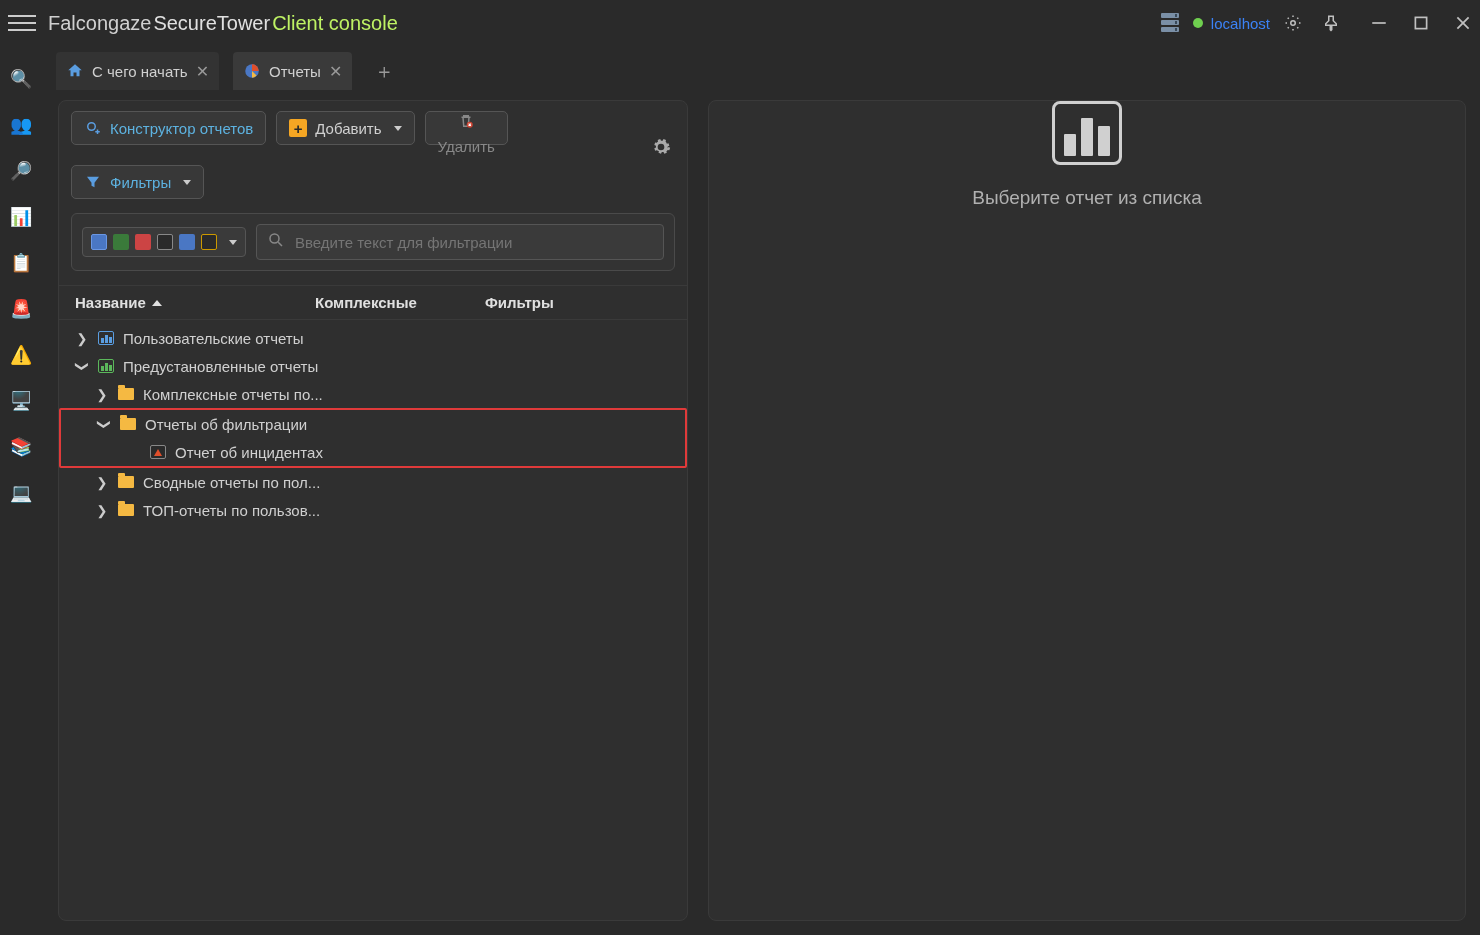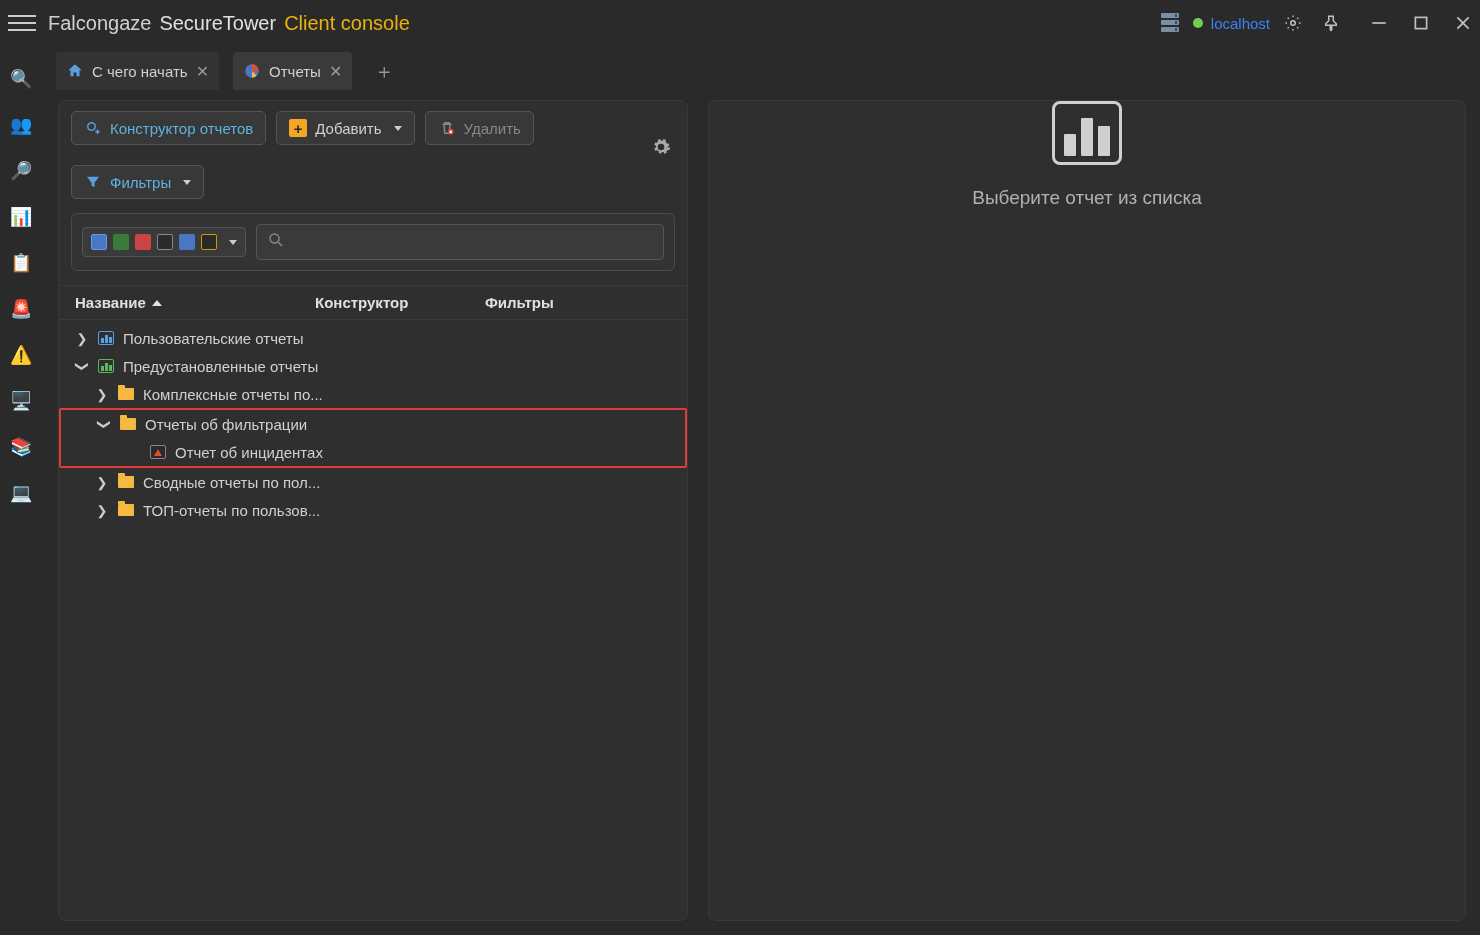--- a/index.html
+++ b/index.html
@@ -2,23 +2,23 @@
 <html><head>
 <meta charset="utf-8">
 <style>
 * { box-sizing: border-box; margin: 0; padding: 0; font-family: "Segoe UI", Arial, sans-serif; }
 html, body { width: 1480px; height: 935px; background: #1a1a1a; color: #d0d0d0; overflow: hidden; }
 
 
 .titlebar { height: 46px; background: #2a2a2a; display: flex; align-items: center; padding: 0 8px; }
 .hamburger { width: 28px; height: 28px; display: flex; flex-direction: column; justify-content: center; gap: 5px; margin-right: 12px; cursor: pointer; }
 .hamburger span { display: block; height: 2px; background: #ccc; }
-.brand { display: flex; align-items: baseline; gap: 8px; font-size: 20px; color: #e0e0e0; }
+.brand { display: flex; align-items: baseline; gap: 2px; font-size: 20px; color: #e0e0e0; }
 .brand .thin { font-weight: 300; color: #d0d0d0; }
-.brand .light { font-weight: 300; color: #eab308; }
+.brand .light { font-weight: 300; color: #bef264; }
 .titlebar-spacer { flex: 1; }
 .server-ind { display: flex; align-items: center; gap: 8px; font-size: 15px; color: #3b82f6; margin-right: 4px; }
 .server-icon { width: 24px; height: 20px; position: relative; }
 .server-icon .rack { width: 18px; height: 5px; background: #7a8fa6; margin-bottom: 2px; border-radius: 1px; position: relative; }
 .server-icon .rack::after { content:''; position:absolute; right:2px; top:1px; width:2px; height:3px; background:#3a4a5a; }
 .status-dot { width: 10px; height: 10px; border-radius: 50%; background: #6fcf4f; }
 .win-controls { display: flex; gap: 24px; margin-left: 20px; align-items: center; }
 .win-btn { width: 18px; height: 18px; display:flex; align-items:center; justify-content:center; cursor:pointer; color:#c0c0c0; }
 .gear-btn, .pin-btn { width: 18px; height: 18px; color: #c0c0c0; cursor: pointer; margin: 0 10px; }
 
@@ -40,21 +40,21 @@
 .panel.left { width: 630px; }
 .panel.right { flex: 1; align-items: center; justify-content: flex-start; }
 
 
 .toolbar { padding: 10px 12px 6px 12px; display: flex; flex-wrap: wrap; gap: 10px; align-items: center; position: relative; }
 .tbtn { height: 34px; display: inline-flex; align-items: center; gap: 8px; padding: 0 12px; border-radius: 5px; border: 1px solid #555; background: #383838; font-size: 15px; cursor: pointer; }
 .tbtn.blue { color: #5db2e0; }
 .tbtn .bicon { width: 18px; height: 18px; display:flex; align-items:center; justify-content:center; }
 .tbtn.add span.plus { background:#f5a623; color:#2a2a2a; width:18px; height:18px; border-radius:2px; display:flex; align-items:center; justify-content:center; font-weight:bold; }
 .tbtn.drop::after { content:''; border-left:4px solid transparent; border-right:4px solid transparent; border-top:5px solid #ccc; margin-left:4px; }
-.tbtn.del { color: #888; }
+.tbtn.del { color: #888; flex-direction: column; }
 .toolbar .gear { position: absolute; right: 16px; top: 36px; color:#aaa; cursor:pointer; }
 
 .filterbar { margin: 8px 12px; padding: 10px; border: 1px solid #4a4a4a; border-radius: 6px; display: flex; gap: 10px; align-items: center; background: #333; }
 .type-icons { border:1px solid #555; border-radius:4px; padding: 6px 8px; display:flex; gap:6px; align-items:center; background:#3a3a3a; }
 .type-icons .ti { width: 16px; height: 16px; border-radius:2px; }
 .type-icons .drop { width:0;height:0;border-left:4px solid transparent;border-right:4px solid transparent;border-top:5px solid #ccc;margin-left:6px; }
 .search-field { flex:1; display:flex; align-items:center; gap:10px; border:1px solid #555; border-radius:4px; padding: 6px 10px; background:#3a3a3a; }
 .search-field input { flex:1; background:transparent; border:none; outline:none; color:#ccc; font-size:15px; }
 
 
@@ -238,30 +238,31 @@
             <div class="ti" style="background:#2a2a2a;border:1px solid #c90"></div>
             <div class="drop"></div>
           </div>
           <div class="search-field">
             <span style="color:#888">
               <svg width="18" height="18" viewBox="0 0 24 24" fill="none" stroke="currentColor" stroke-width="2">
                   <circle cx="10" cy="10" r="6"></circle>
                   <line x1="15" y1="15" x2="20" y2="20"></line>
                 </svg>
             </span>
+            <input type="text" placeholder="Введите текст для фильтрации" style="">
           </div>
         </div>
 
         <div class="table-head">
           <div class="col-name">
             <span>Название</span>
             <span class="sort-arrow"></span>
           </div>
           <div class="col-subs">
-            <span>Конструктор</span>
+            <span>Комплексные</span>
           </div>
           <div class="col-desc">
             <span>Фильтры</span>
           </div>
         </div>
 
         <div class="tree">
           <div class="tree-row">
             <span class="exp">❯</span>
             <span class="ticon">

